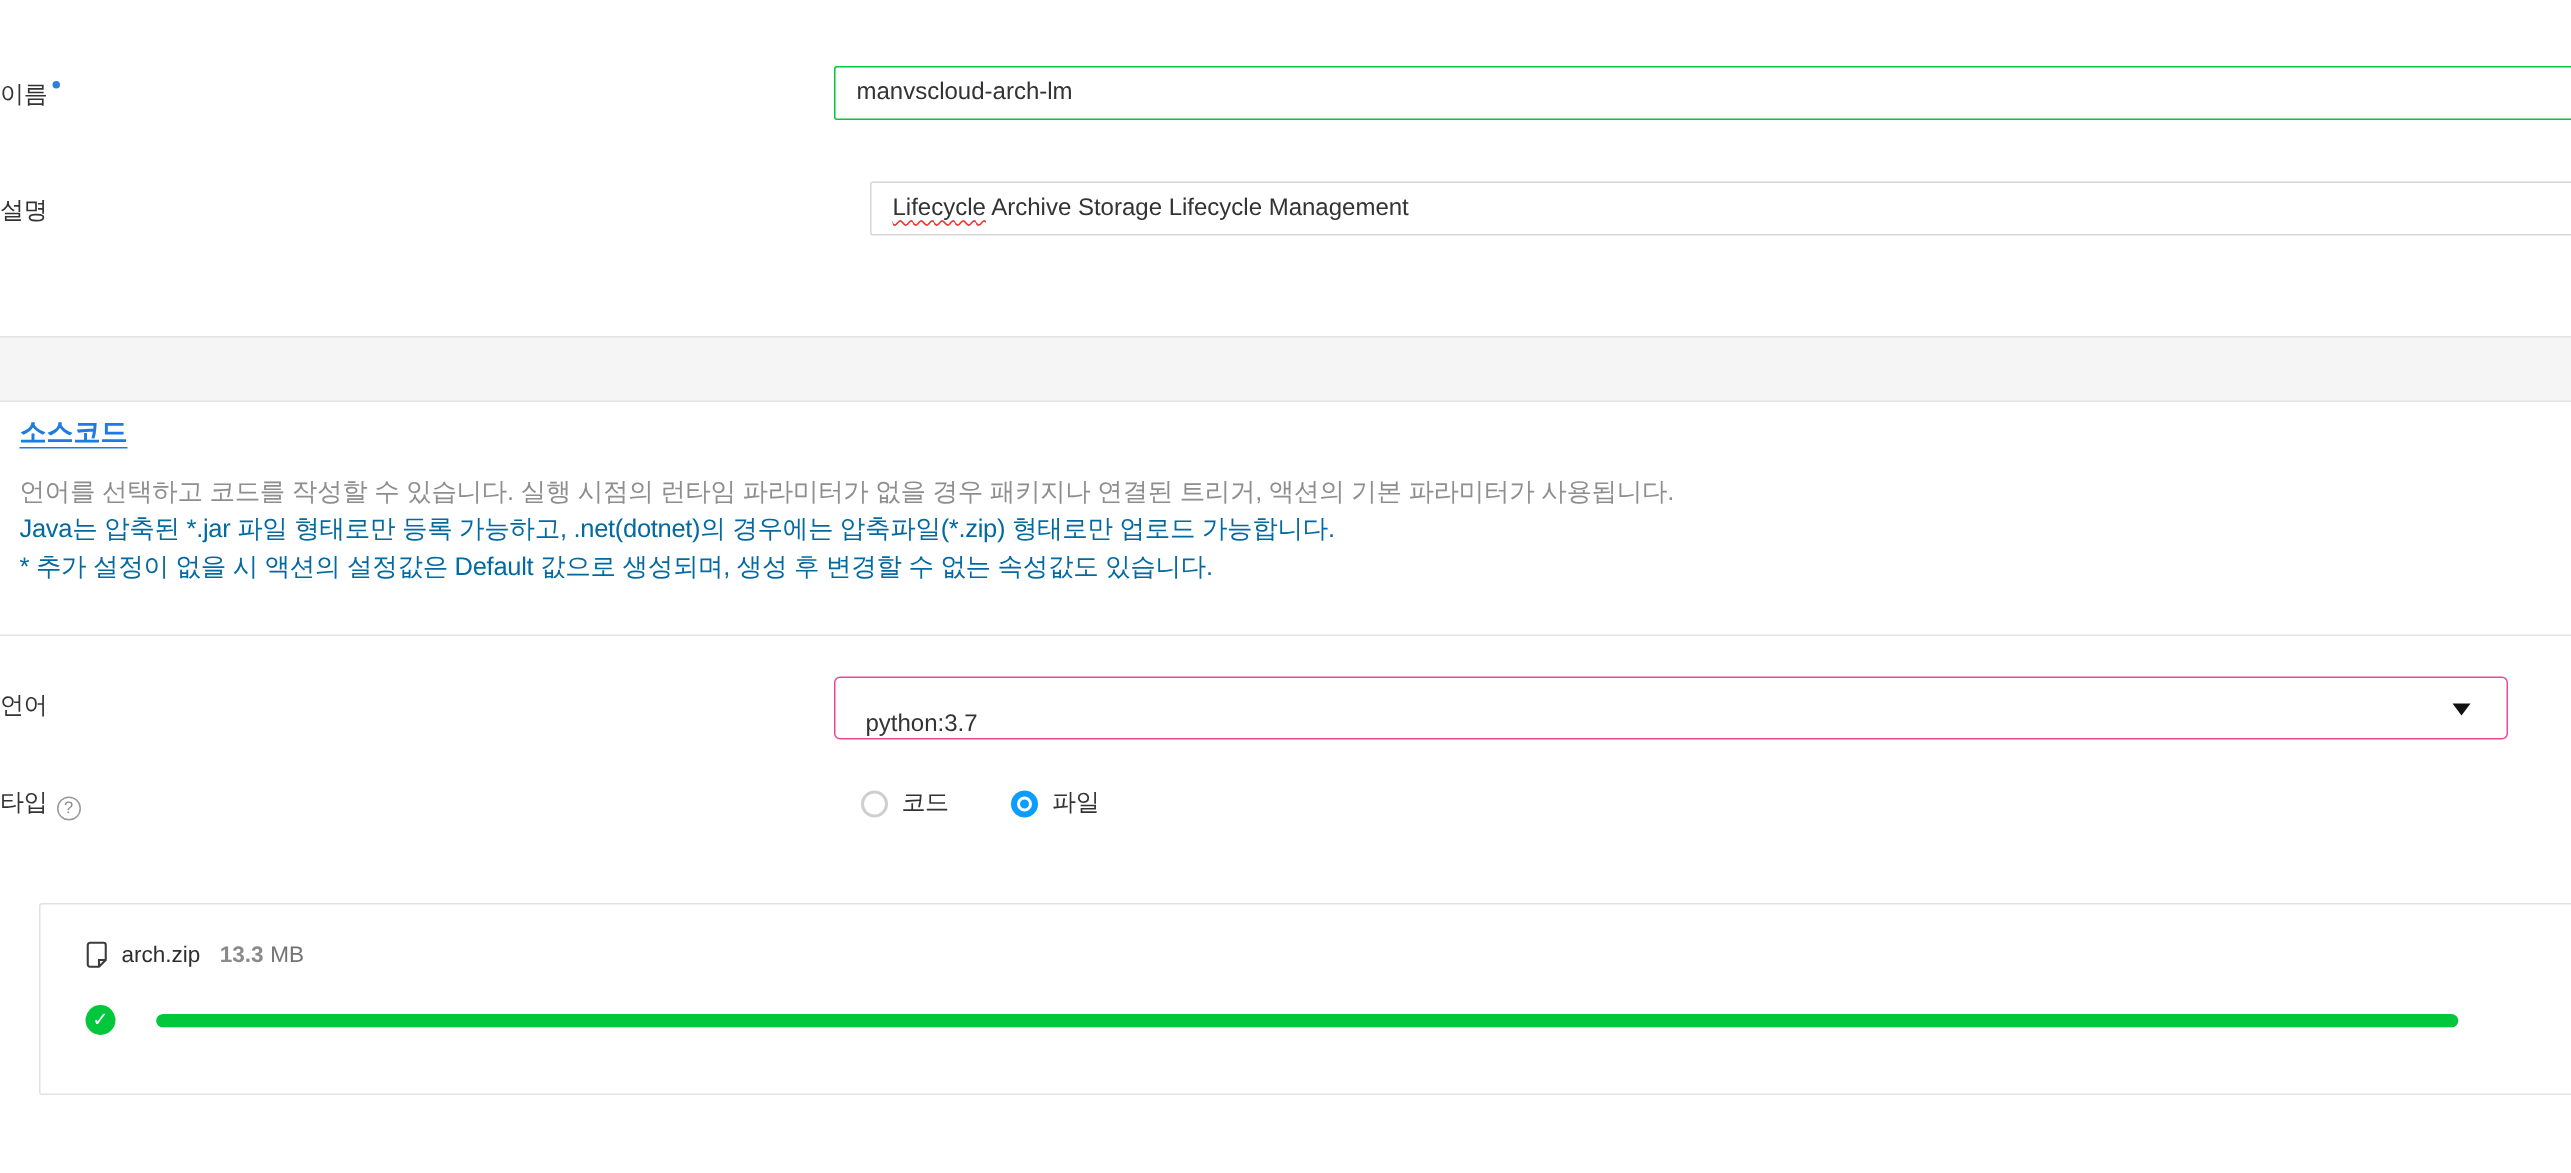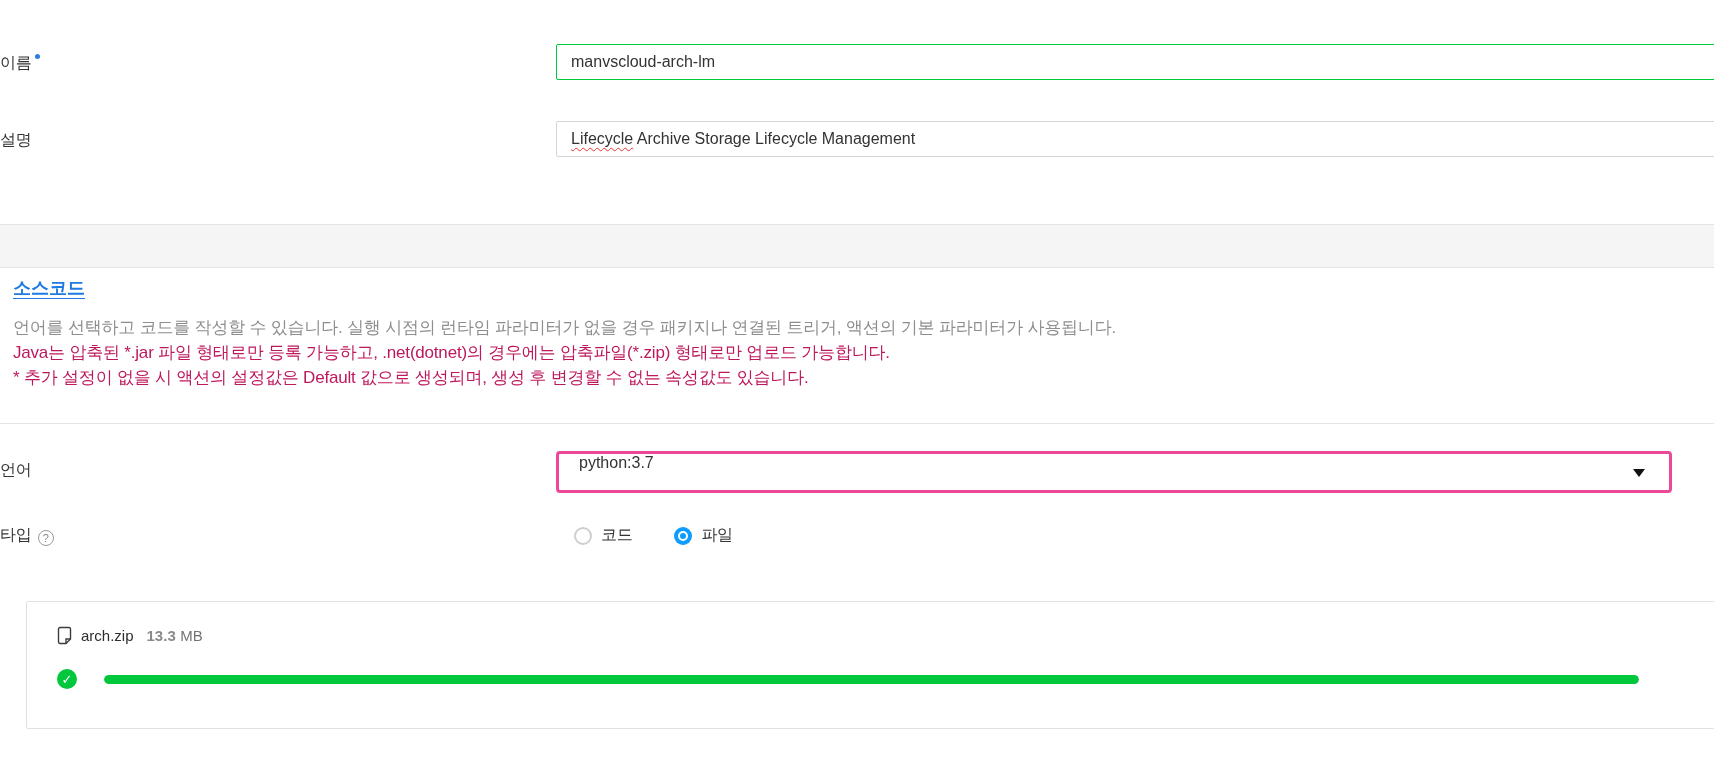--- a/index.html
+++ b/index.html
@@ -13,43 +13,43 @@
 
   
   .row-name { margin-top:44px; }
   .req-dot { display:inline-block; width:5px; height:5px; border-radius:50%;
              background:#2e7de0; vertical-align:top; margin:1px 0 0 3px; }
   .text-field { width:100%; height:36px; border:1px solid #00c73c; border-radius:2px;
                 padding:0 14px; font-size:16px; color:#333; outline:none;
                 font-family:"Liberation Sans","DejaVu Sans",sans-serif;
                 display:flex; align-items:center; background:#fff; white-space:pre; }
   input.text-field { display:block; line-height:34px; }
-  .row-desc { margin-top:41px; }
+  .row-desc { margin-top:41px;gap:24px; }
   .desc-field { border-color:#d6d6d6; }
   .misspelled { text-decoration:underline wavy #e33; text-decoration-thickness:1px;
                 text-underline-offset:3px; }
 
   
   .section-band { margin-top:67px; height:44px; background:#f5f5f5;
                   border-top:1px solid #e3e3e3; border-bottom:1px solid #e3e3e3; }
 
   
   .source-section { padding:8px 0 0 13px; }
   .source-title { display:inline-block; font-size:18px; font-weight:bold; color:#1e7ce0;
                   text-decoration:underline; text-underline-offset:4px; cursor:pointer; }
   .source-desc { margin-top:15px; font-size:17px; line-height:25px; letter-spacing:-0.2px; }
   .desc-line-gray { color:#8e8e8e; }
-  .desc-line-blue { color:#be185d; }
+  .desc-line-blue { color:#0369a1; }
 
   .thin-divider { margin-top:33px; border:none; border-top:1px solid #e3e3e3; }
 
   
   .row-lang { margin-top:27px; }
-  .select-box { position:relative; width:1116px; height:42px; border:3px solid #ec4899;
-                border-radius:4px; background:#fff; display:flex; align-items:flex-start;
+  .select-box { position:relative; width:1116px; height:42px; border:1px solid #ec4899;
+                border-radius:4px; background:#fff; display:flex; align-items:flex-end;
                 padding:0 20px; font-size:16px; color:#333; cursor:pointer; }
   .select-caret { position:absolute; right:24px; top:50%; margin-top:-3px;
                   width:0; height:0; border-left:6px solid transparent;
                   border-right:6px solid transparent; border-top:8px solid #111; }
 
   
   .row-type { margin-top:29px; }
   .row-type .form-label { padding-top:3px; }
   .help-icon { display:inline-flex; align-items:center; justify-content:center;
                width:16px; height:16px; border:1px solid #9a9a9a; border-radius:50%;

